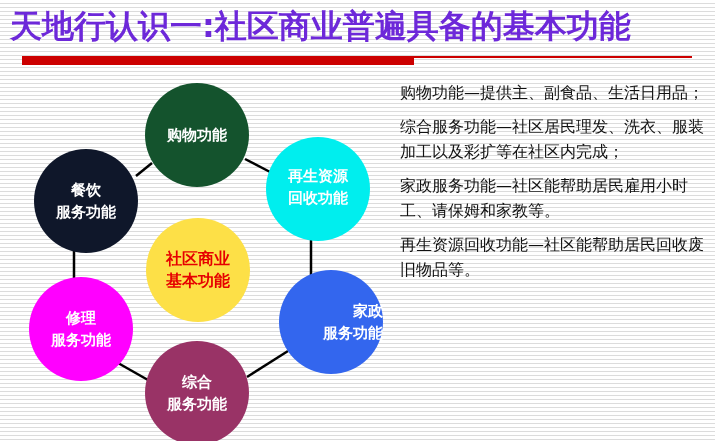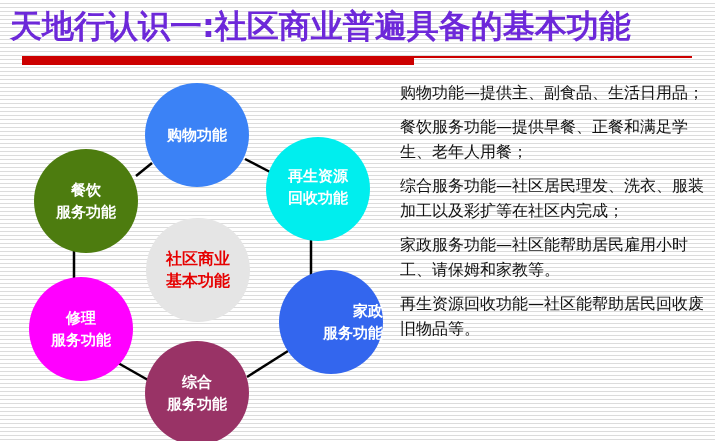--- a/index.html
+++ b/index.html
@@ -45,47 +45,46 @@
 
 <svg class="diagram" width="715" height="441">
   <line x1="136" y1="176" x2="152" y2="163" stroke="#000" stroke-width="2.5"></line>
   <line x1="245" y1="159" x2="272" y2="173" stroke="#000" stroke-width="2.5"></line>
   <line x1="74" y1="250" x2="74" y2="282" stroke="#000" stroke-width="2.5"></line>
   <line x1="311" y1="240" x2="311" y2="277" stroke="#000" stroke-width="2.5"></line>
   <line x1="118" y1="363" x2="148" y2="380" stroke="#000" stroke-width="2.5"></line>
   <line x1="247" y1="377" x2="288" y2="351" stroke="#000" stroke-width="2.5"></line>
 </svg>
 
-<div class="circle" style="left:145px;top:83px;background:#3b82f6;">
+<div class="circle" style="left:145px;top:83px;background:#14532d;">
   <span>购物功能</span>
 </div>
 <div class="circle" style="left:266px;top:137px;background:#00eeee;font-family:Liberation Mono, monospace;">
   <span>再生资源</span>
   <span>回收功能</span>
 </div>
 <div class="circle" style="left:279px;top:270px;background:#3366ee;align-items:flex-end;">
   <span>家政</span>
   <span>服务功能</span>
 </div>
 <div class="circle" style="left:145px;top:341px;background:#993366;">
   <span>综合</span>
   <span>服务功能</span>
 </div>
 <div class="circle" style="left:29px;top:277px;background:#ff00ff;">
   <span>修理</span>
   <span>服务功能</span>
 </div>
-<div class="circle" style="left:34px;top:149px;background:#4d7c0f;">
+<div class="circle" style="left:34px;top:149px;background:#0f172a;">
   <span>餐饮</span>
   <span>服务功能</span>
 </div>
-<div class="circle center" style="left:146px;top:218px;background:#e5e5e5;">
+<div class="circle center" style="left:146px;top:218px;background:#fde047;">
   <span>社区商业</span>
   <span>基本功能</span>
 </div>
 
 <div class="desc">
   <p>购物功能—提供主、副食品、生活日用品；</p>
-  <p>餐饮服务功能—提供早餐、正餐和满足学生、老年人用餐；</p>
   <p>综合服务功能—社区居民理发、洗衣、服装加工以及彩扩等在社区内完成；</p>
   <p>家政服务功能—社区能帮助居民雇用小时工、请保姆和家教等。</p>
   <p>再生资源回收功能—社区能帮助居民回收废旧物品等。</p>
 </div>
 
 </body></html>

